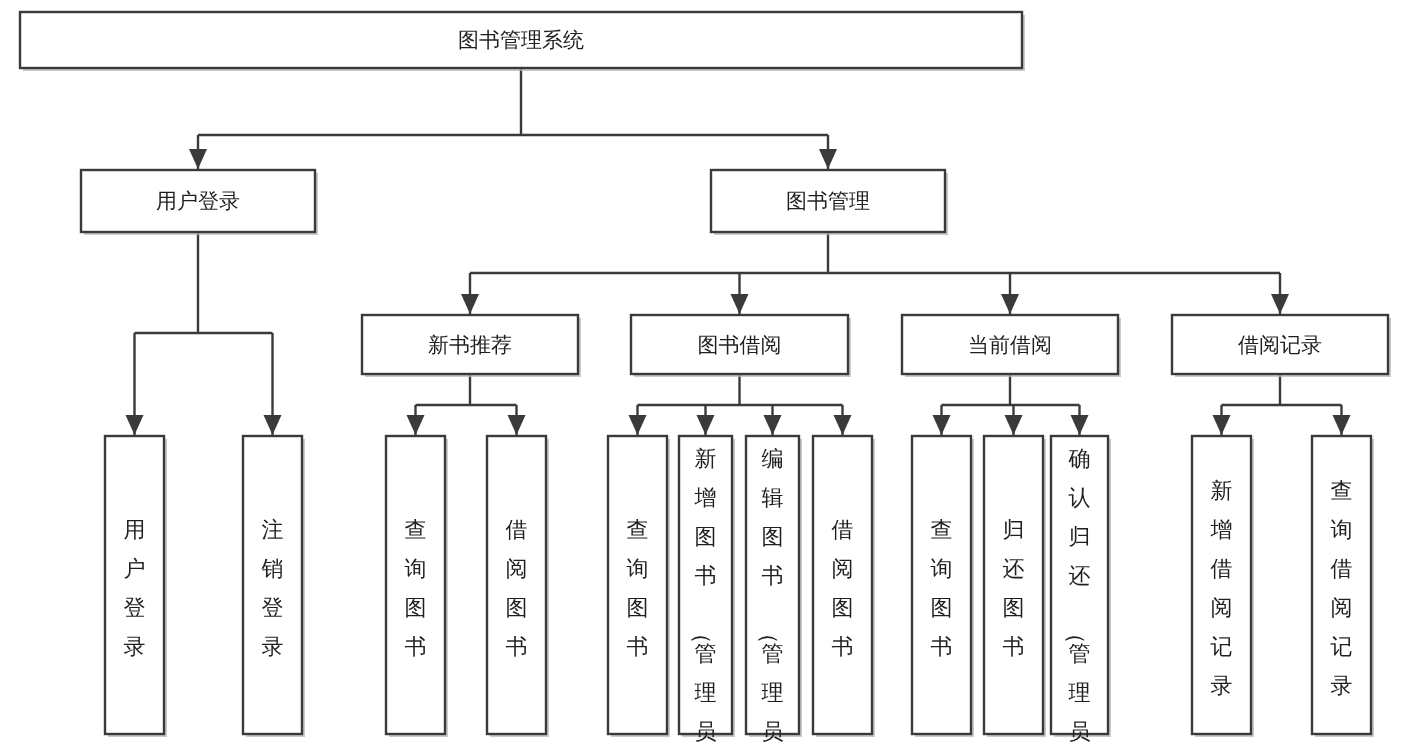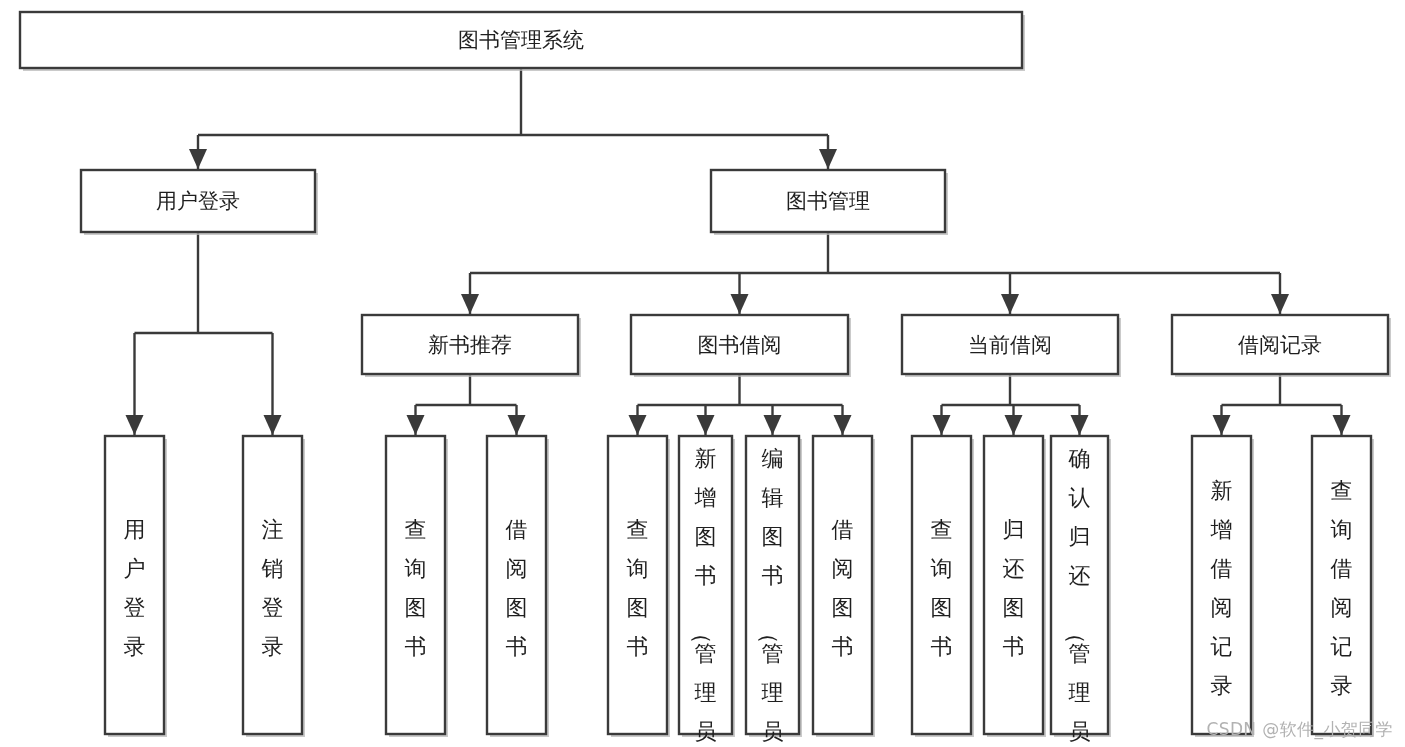--- a/index.html
+++ b/index.html
@@ -223,14 +223,13 @@
           <rect x="1192" y="436" width="59" height="298" class="node-box"></rect>
           <text x="1221.5" class="node-label-vertical" y="498.42"><tspan x="1221.5" dy="0">新</tspan><tspan x="1221.5" dy="39">增</tspan><tspan x="1221.5" dy="39">借</tspan><tspan x="1221.5" dy="39">阅</tspan><tspan x="1221.5" dy="39">记</tspan><tspan x="1221.5" dy="39">录</tspan></text>
         </g>
         <g>
           <rect x="1315" y="439" width="59" height="298" class="node-shadow"></rect>
           <rect x="1312" y="436" width="59" height="298" class="node-box"></rect>
           <text x="1341.5" class="node-label-vertical" y="498.42"><tspan x="1341.5" dy="0">查</tspan><tspan x="1341.5" dy="39">询</tspan><tspan x="1341.5" dy="39">借</tspan><tspan x="1341.5" dy="39">阅</tspan><tspan x="1341.5" dy="39">记</tspan><tspan x="1341.5" dy="39">录</tspan></text>
         </g>
       </g>
   </svg>
-  <div class="watermark">CSDN @软件_小贺同学</div>
 </div>
 
 </body></html>

